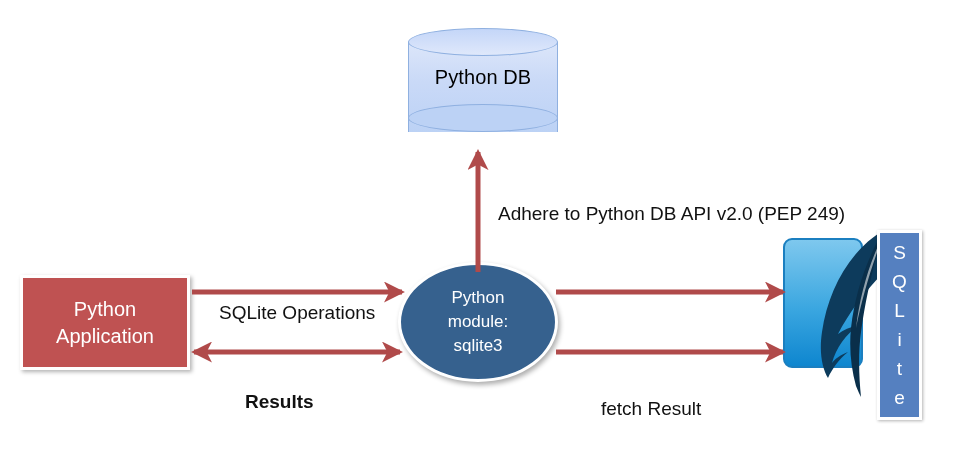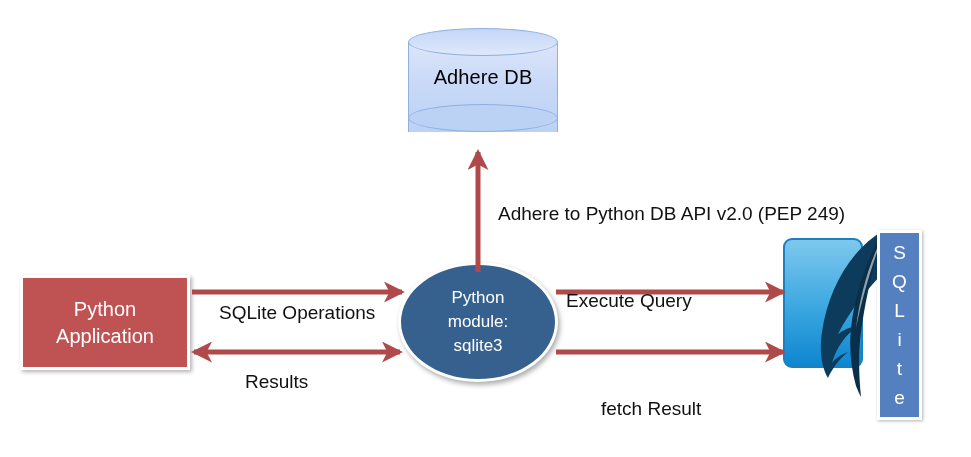--- a/index.html
+++ b/index.html
@@ -162,35 +162,35 @@
   
   .edge-label {
     position: absolute;
     font-size: 19px;
     color: #111111;
     white-space: nowrap;
     margin-top: 35px;
   }
   #label-adhere  { left: 498px; top: 168px; }
   #label-sqlops  { left: 219px; top: 267px; }
-  #label-results { left: 245px; top: 336px; }
+  #label-results { left: 245px; top: 356px; font-weight: bold; }
   #label-exec    { left: 566px; top: 255px; }
   #label-fetch   { left: 601px; top: 363px; }
 </style>
 </head>
 <body>
 
 <div id="canvas">
 
   <div id="db-cylinder">
     <div class="cyl-body"></div>
     <div class="cyl-bottom"></div>
     <div class="cyl-top"></div>
     <div class="cyl-label">
-      <div>Adhere DB</div>
+      <div>Python DB</div>
     </div>
   </div>
 
   <div id="python-app">
     <div class="box-label">
       <div>Python</div>
       <div>Application</div>
     </div>
   </div>
 
@@ -241,16 +241,15 @@
     <line x1="194" y1="352" x2="400" y2="352" stroke="#b04a4a" stroke-width="5" marker-end="url(#ah-end)" marker-start="url(#ah-start)"></line>
 
     <line x1="556" y1="292" x2="783" y2="292" stroke="#b04a4a" stroke-width="5" marker-end="url(#ah-end)"></line>
 
     <line x1="556" y1="352" x2="783" y2="352" stroke="#b04a4a" stroke-width="5" marker-end="url(#ah-end)"></line>
   </svg>
 
   <div class="edge-label" id="label-adhere">Adhere to Python DB API v2.0 (PEP 249)</div>
   <div class="edge-label" id="label-sqlops">SQLite Operations</div>
   <div class="edge-label" id="label-results">Results</div>
-  <div class="edge-label" id="label-exec">Execute Query</div>
   <div class="edge-label" id="label-fetch">fetch Result</div>
 
 </div>
 
 </body></html>

